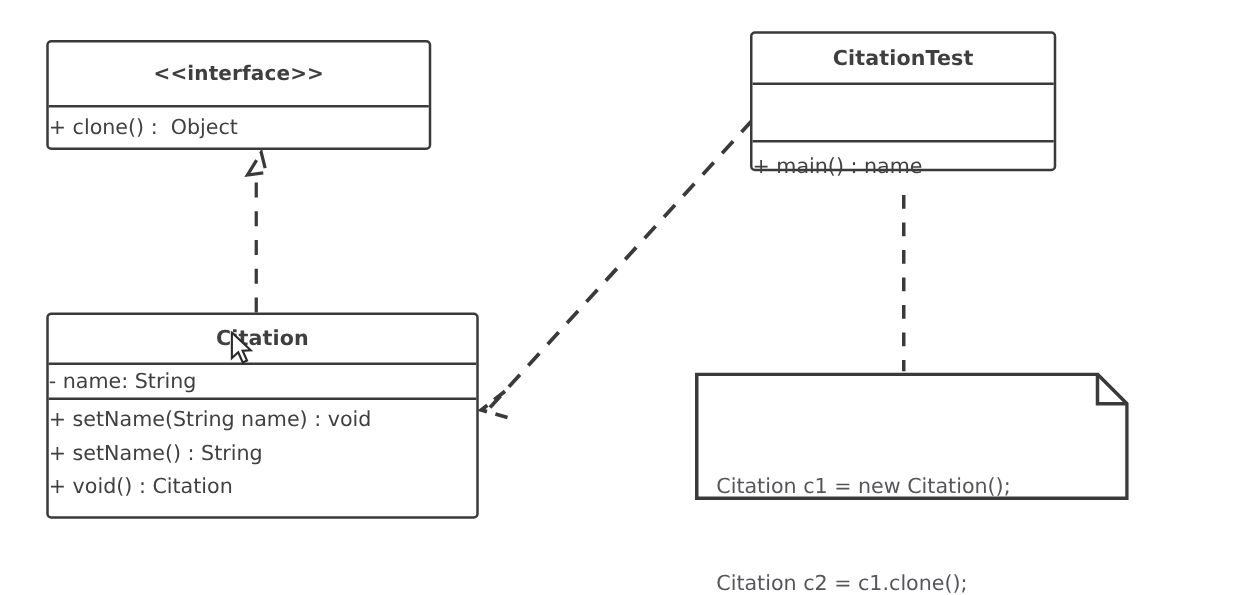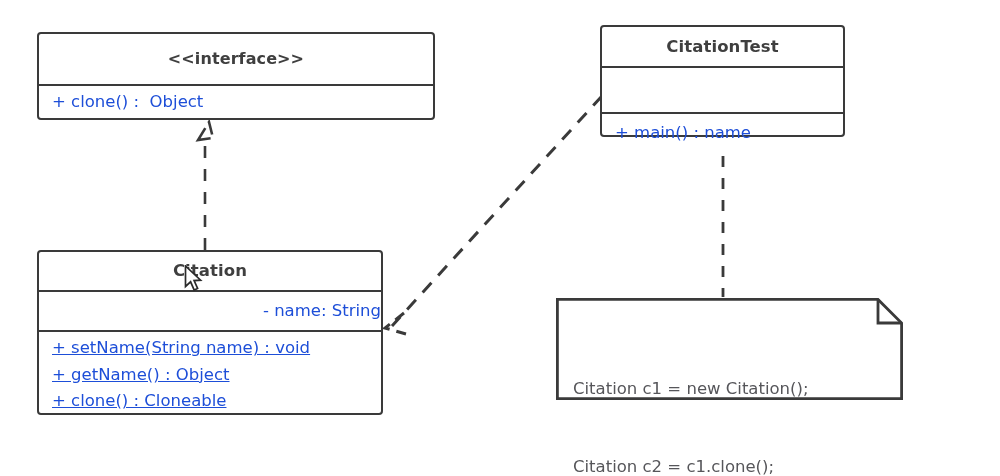--- a/index.html
+++ b/index.html
@@ -50,22 +50,21 @@
   }
   .cls-stereotype {
     font-weight: bold;
     font-size: 16px;
     color: #3f3f3f;
   }
   .member-list {
     display: flex;
     flex-direction: column;
     justify-content: center;
-    padding-left: 13px;
-    color: #1d4ed8;
+    color: #404040;
     font-size: 16.5px;
     line-height: 1.62;
   }
   .member-list.single {
     justify-content: center;
   }
   .member {
     white-space: pre;
   }
 
@@ -118,40 +117,40 @@
     <g>
       <line x1="602" y1="96" x2="392" y2="326" stroke="#3a3a3a" stroke-width="3" stroke-dasharray="13 10" stroke-linecap="butt"></line>
       <path d="M 404 313 L 385 328 L 406 334" fill="none" stroke="#3a3a3a" stroke-width="3" stroke-linecap="butt" stroke-linejoin="miter" stroke-dasharray="11 7"></path>
     </g>
 
     <g>
       <line x1="723" y1="156" x2="723" y2="297" stroke="#3a3a3a" stroke-width="2.8" stroke-dasharray="11 11" stroke-linecap="butt"></line>
     </g>
   </svg>
 
-  <div class="uml-box" id="box-cloneable" style="left:37px; top:32px; width:398px; height:88px;">
+  <div class="uml-box" id="box-cloneable" style="left:37px; top:32px; width:308px; height:88px;">
     <div class="compartment cls-title" style="height:49.5px;">
       <div class="cls-stereotype">&lt;&lt;interface&gt;&gt;</div>
     </div>
     <div class="compartment member-list single" style="height:35.5px;">
       <div class="member">+ clone() :  Object</div>
     </div>
   </div>
 
   <div class="uml-box" id="box-citation" style="left:37px; top:250px; width:346px; height:165px;">
     <div class="compartment cls-title" style="height:38px;">
       <div>Citation</div>
     </div>
-    <div class="compartment member-list single" style="height:40px;align-items:flex-end;">
+    <div class="compartment member-list single" style="height:28px;">
       <div class="member">- name: String</div>
     </div>
-    <div class="compartment member-list" style="height:82px; padding-top:6px;text-decoration:underline;">
+    <div class="compartment member-list" style="height:82px; padding-top:6px;">
       <div class="member">+ setName(String name) : void</div>
-      <div class="member">+ getName() : Object</div>
-      <div class="member">+ clone() : Cloneable</div>
+      <div class="member">+ setName() : String</div>
+      <div class="member">+ void() : Citation</div>
     </div>
   </div>
 
   <div class="uml-box" id="box-citationtest" style="left:600px; top:25px; width:245px; height:112px;">
     <div class="compartment cls-title" style="height:39px;">
       <div>CitationTest</div>
     </div>
     <div class="compartment" style="height:46px;"></div>
     <div class="compartment member-list single" style="height:40px;">
       <div class="member">+ main() : name</div>

